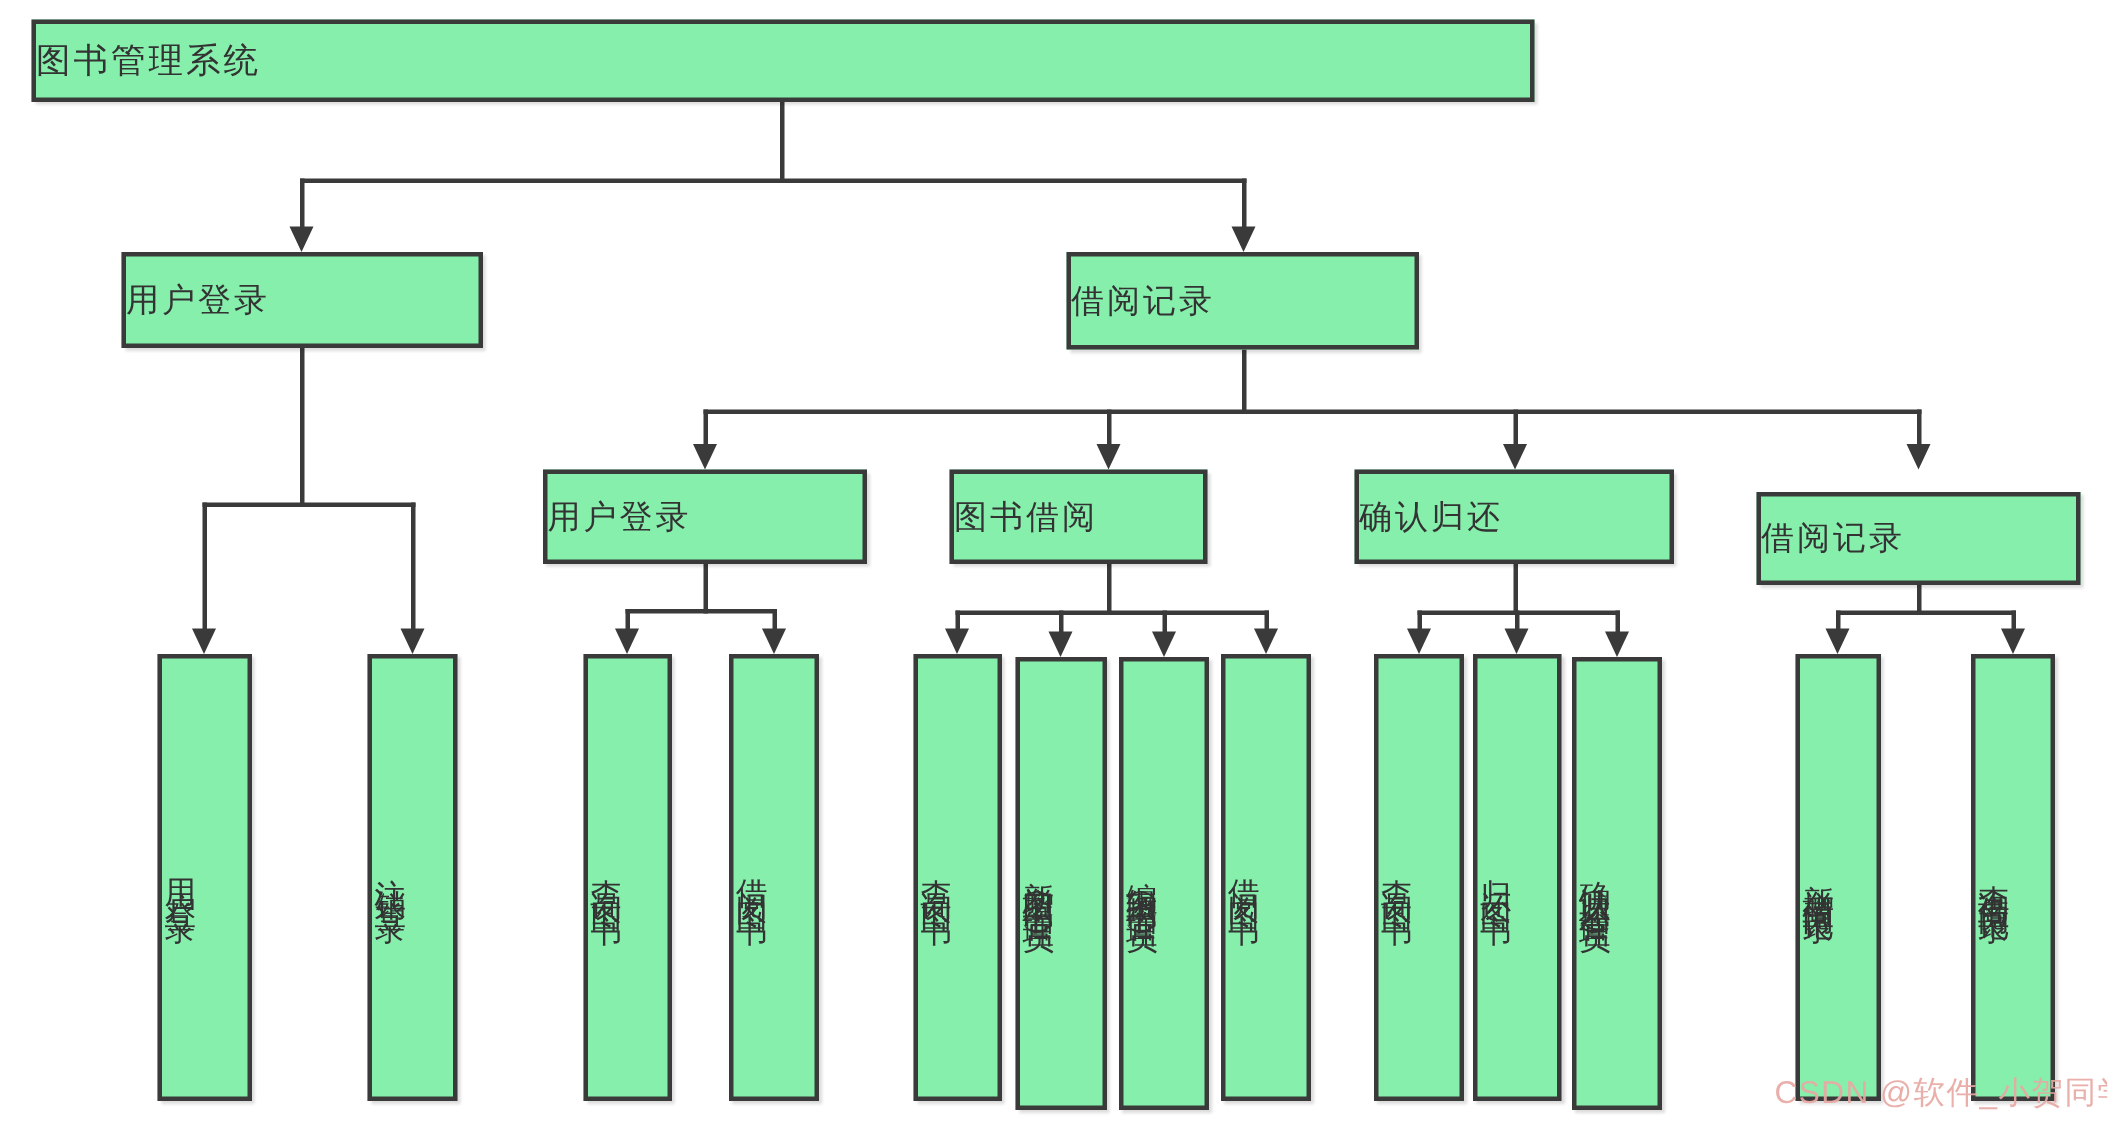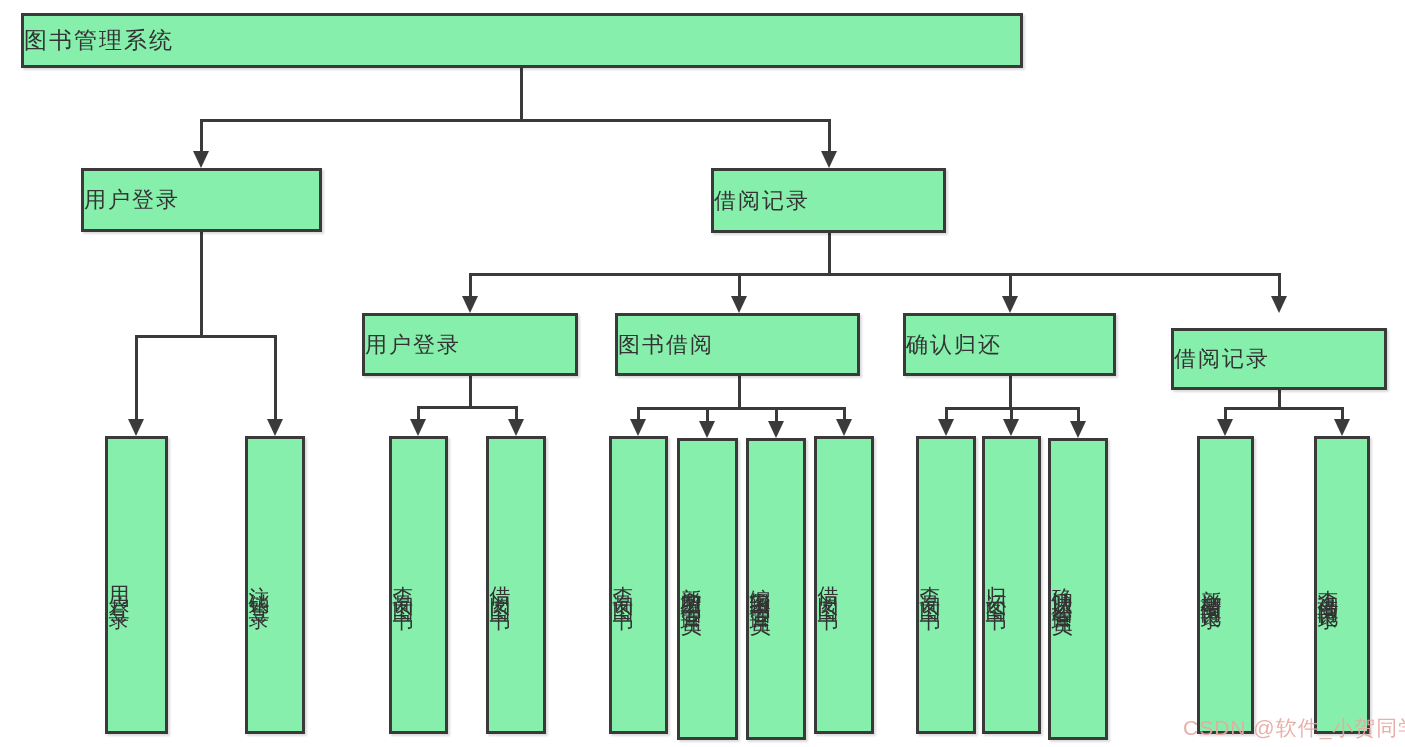--- a/index.html
+++ b/index.html
@@ -47,21 +47,21 @@
   </div>
 
   <div class="node" style="left:711px;top:168px;width:235px;height:65px">
     <span class="hlabel">借阅记录</span>
   </div>
 
   <div class="node" style="left:362px;top:313px;width:216px;height:63px">
     <span class="hlabel">用户登录</span>
   </div>
 
-  <div class="node" style="left:615px;top:313px;width:245px;height:63px">
+  <div class="node" style="left:633px;top:313px;width:172px;height:63px">
     <span class="hlabel">图书借阅</span>
   </div>
 
   <div class="node" style="left:903px;top:313px;width:213px;height:63px">
     <span class="hlabel">确认归还</span>
   </div>
 
   <div class="node" style="left:1171px;top:328px;width:216px;height:62px">
     <span class="hlabel">借阅记录</span>
   </div>

